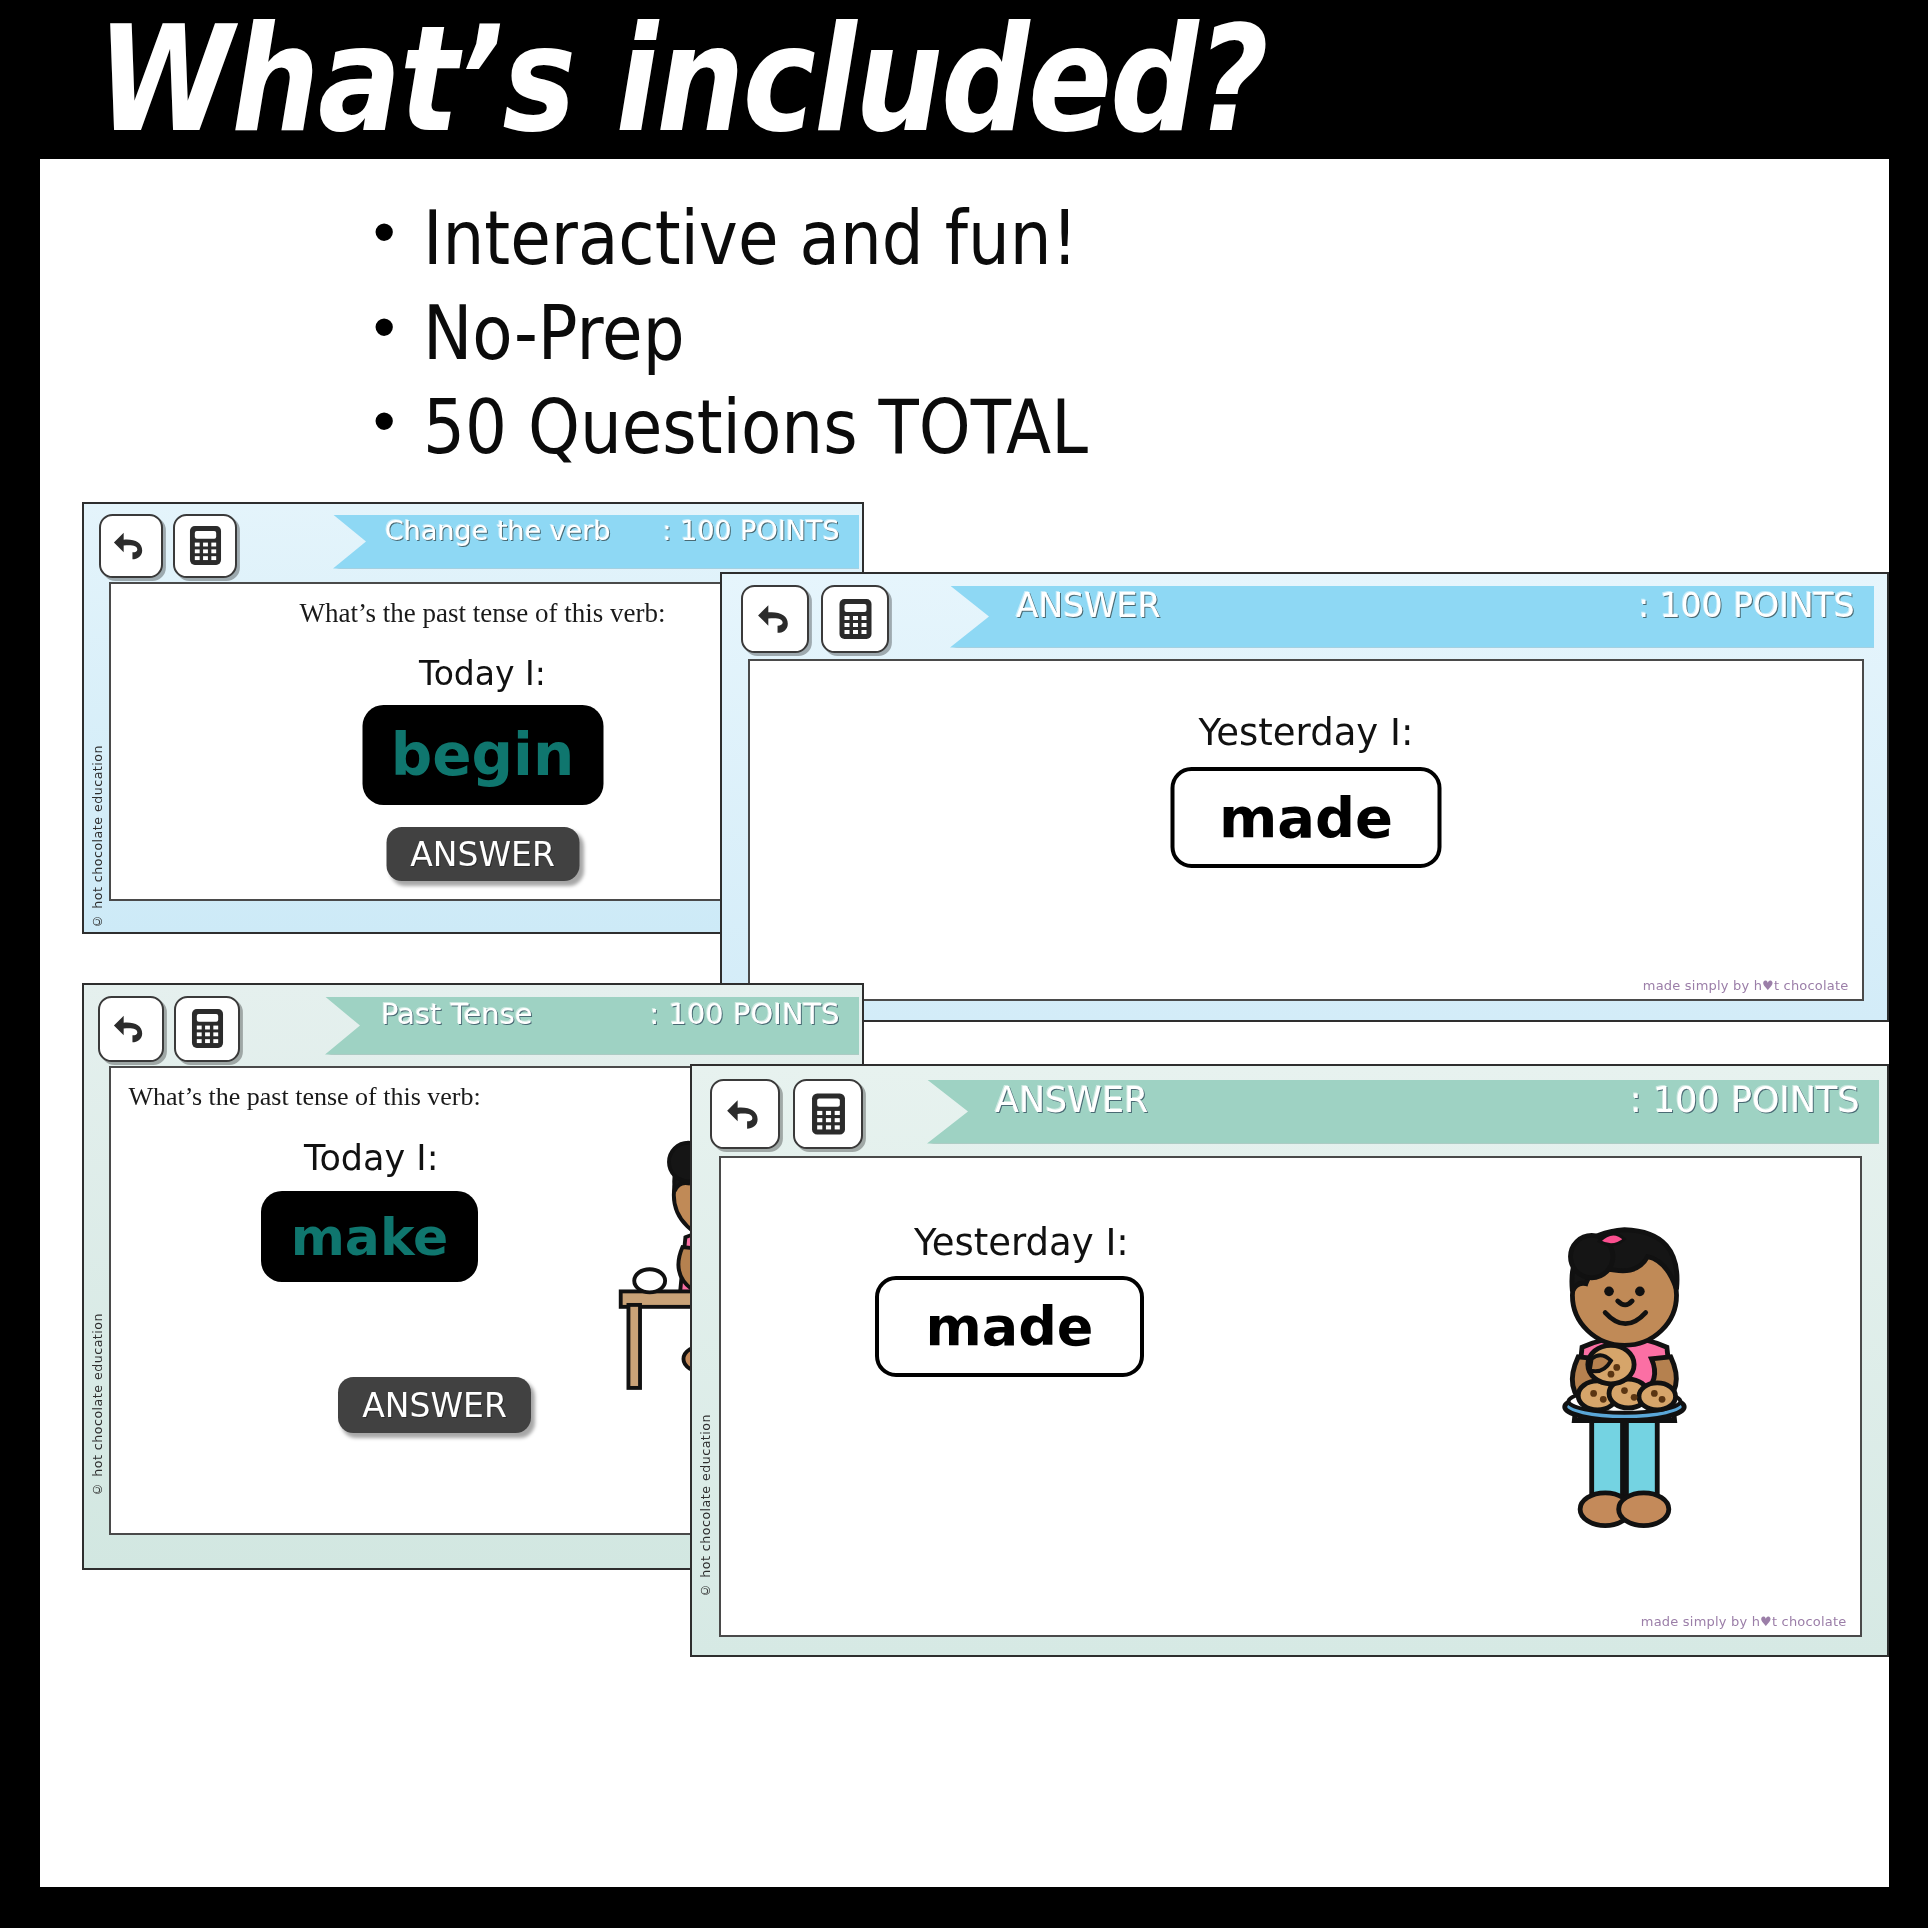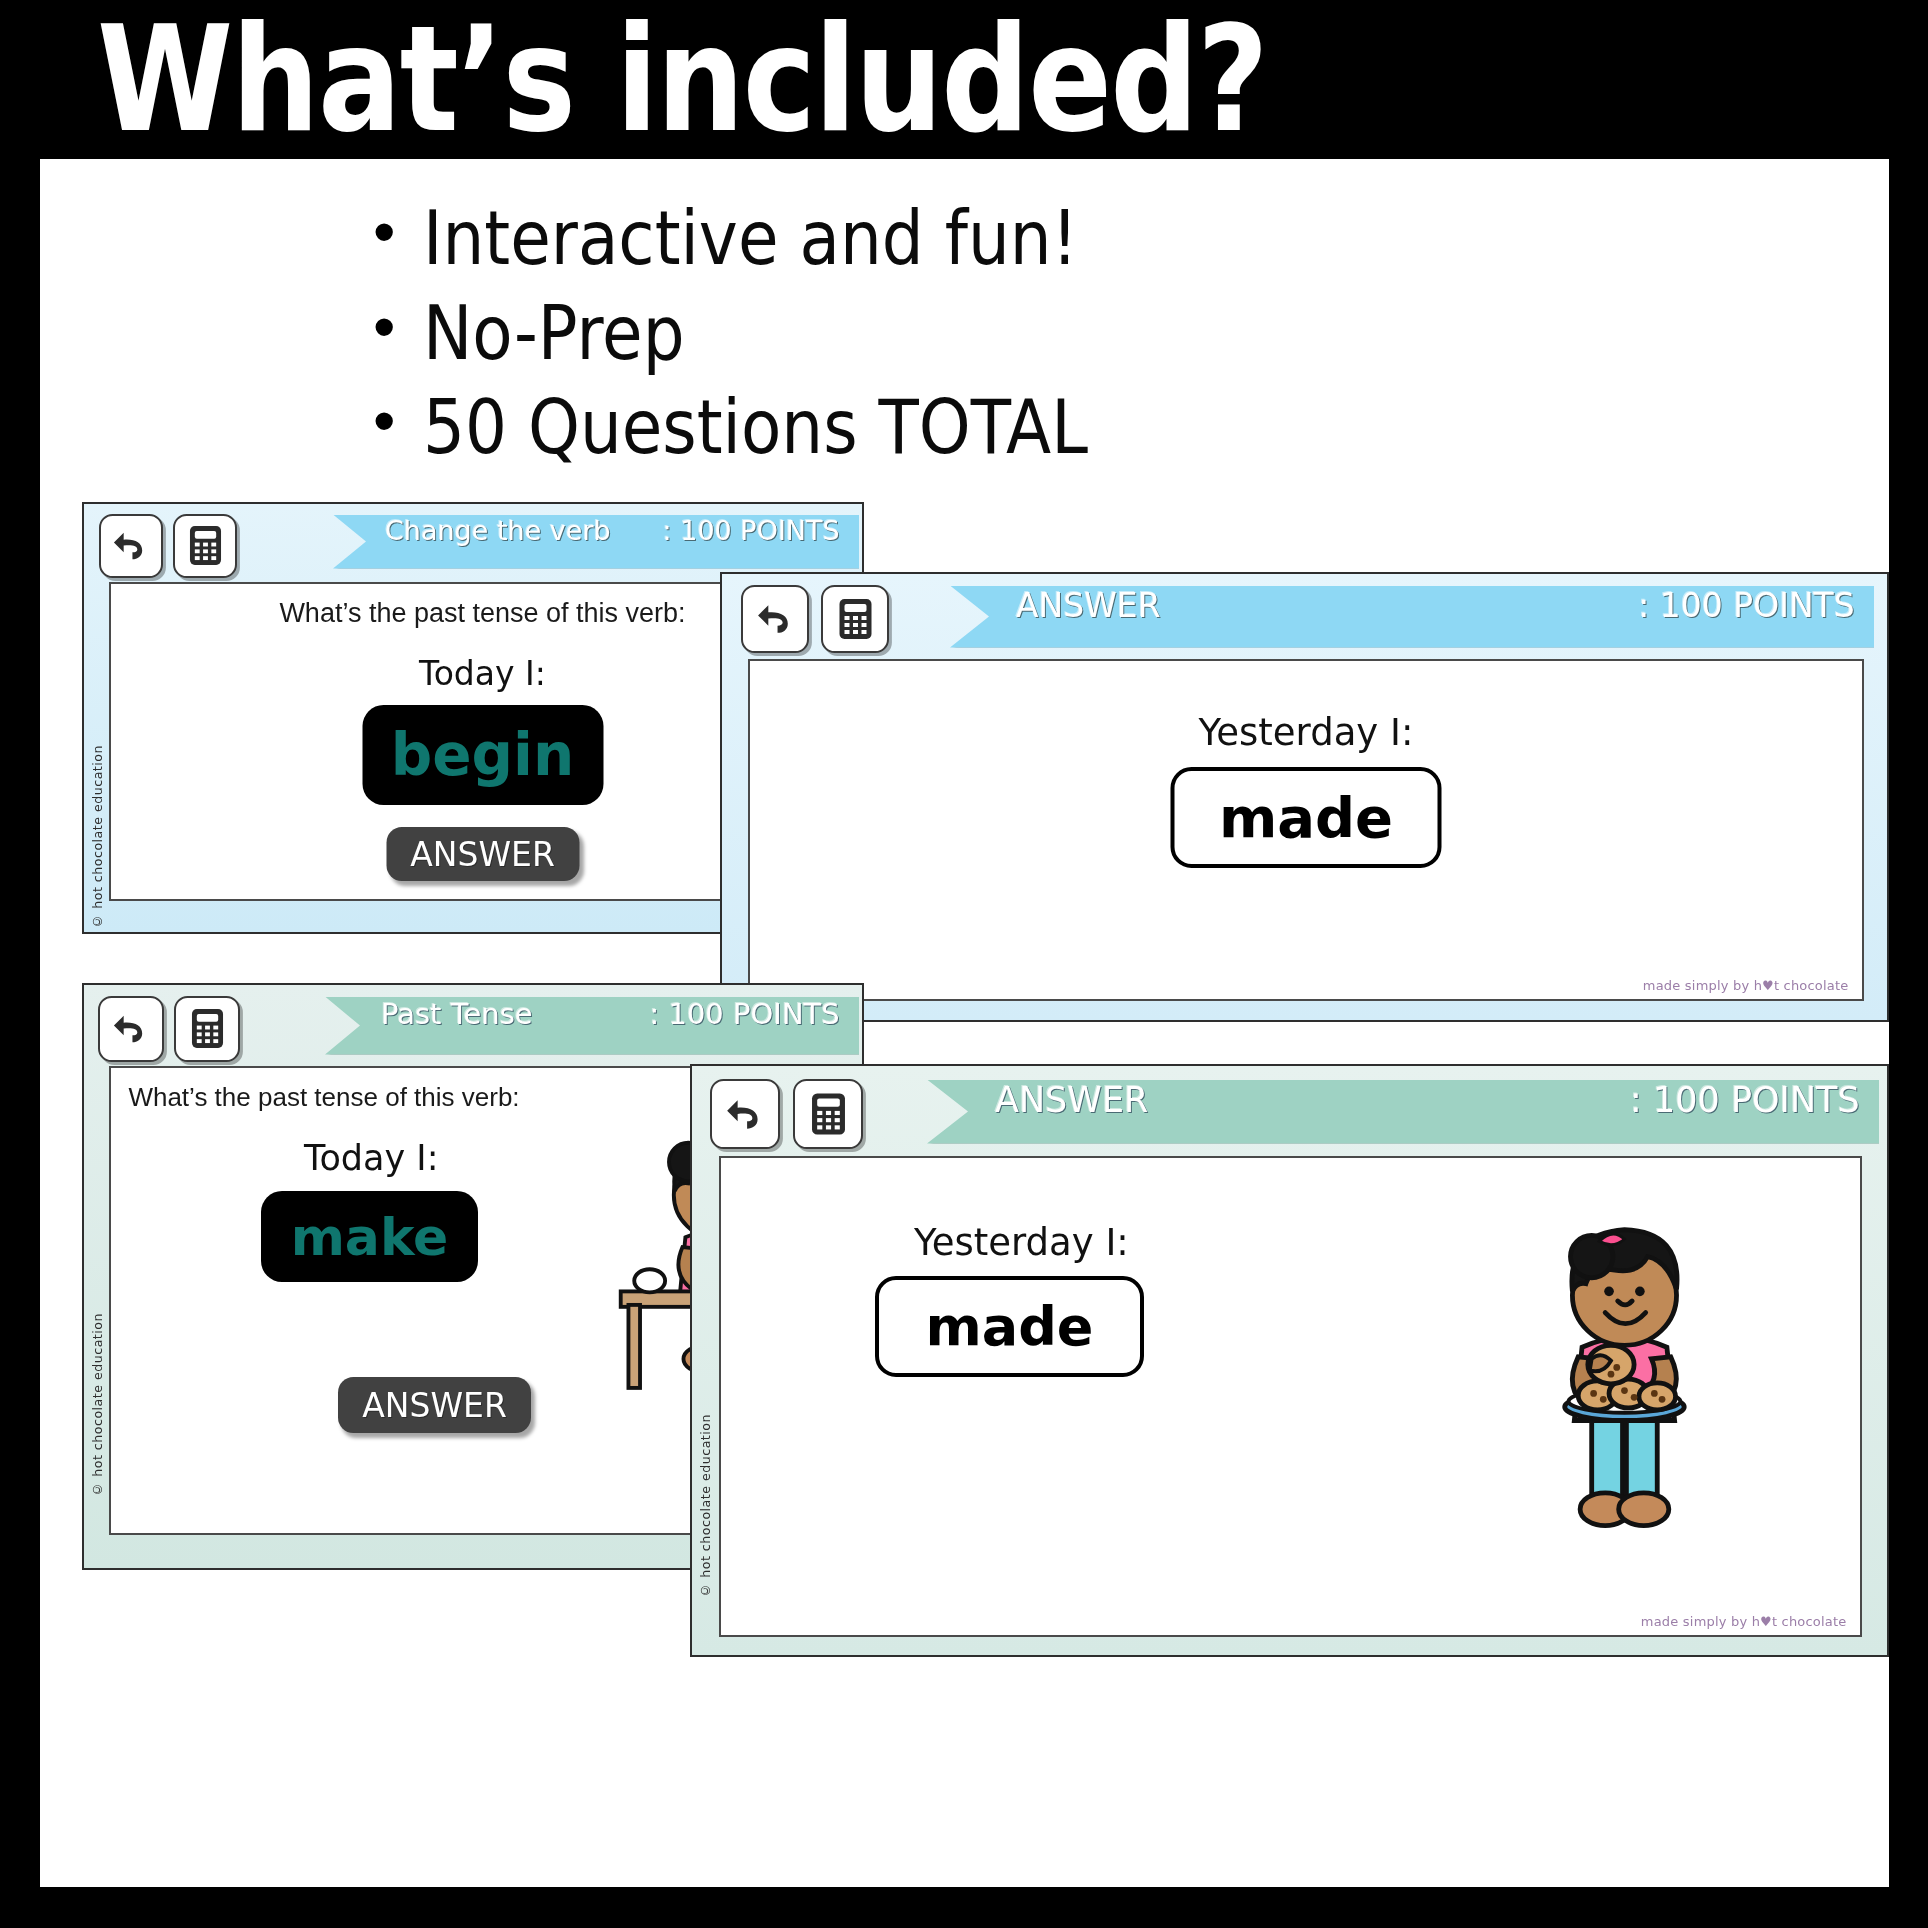--- a/index.html
+++ b/index.html
@@ -1,20 +1,20 @@
 <!DOCTYPE html>
 <html><head>
 <meta charset="utf-8">
 <style>
   html,body{margin:0;padding:0;background:#000;}
   body{width:1928px;height:1928px;position:relative;overflow:hidden;
        font-family:"Liberation Sans",sans-serif;}
 
   
-  #title-band{position:absolute;left:0;top:0;width:1928px;height:159px;background:#000;}
+  #title-band{position:absolute;left:0;top:0;width:1928px;height:159px;background:#000;font-style:italic;}
   #page-title{position:absolute;left:97px;top:5.8px;color:#fff;
       font-family:"DejaVu Sans",sans-serif;font-weight:700;font-size:147px;
       letter-spacing:-1.9px;line-height:1;transform:scaleX(.84);transform-origin:left top;
       white-space:nowrap;}
 
   
   #slide{position:absolute;left:40px;top:159px;width:1849px;height:1728px;background:#fff;}
 
   
   #bullets{position:absolute;left:333px;top:43px;width:1352px;}
@@ -42,21 +42,21 @@
           text-shadow:1px 1px 0 #4a6a74,-1px -1px 0 rgba(255,255,255,.5);white-space:nowrap;}
 
   
   .watermark{position:absolute;writing-mode:vertical-rl;transform:rotate(180deg);
              font-family:"DejaVu Sans",sans-serif;font-size:12.6px;color:#2e2e2e;letter-spacing:0.5px;
              white-space:nowrap;}
   .credit{position:absolute;font-family:"DejaVu Sans",sans-serif;font-size:13px;color:#9b7ea8;
           white-space:nowrap;letter-spacing:0.2px;}
 
   
-  .prompt{position:absolute;font-family:Liberation Sans, sans-serif;color:#1a1a1a;white-space:nowrap;}
+  .prompt{position:absolute;font-family:Liberation Serif, serif;color:#1a1a1a;white-space:nowrap;}
   .todayline{position:absolute;font-family:"DejaVu Sans",sans-serif;color:#111;white-space:nowrap;}
   .verbchip{position:absolute;background:#000;border-radius:21px;display:flex;align-items:center;
             justify-content:center;color:#0f766e;font-family:"DejaVu Sans",sans-serif;font-weight:700;}
   .answerchip{position:absolute;background:#fff;border:4.8px solid #000;border-radius:21px;
             display:flex;align-items:center;justify-content:center;color:#000;
             font-family:"DejaVu Sans",sans-serif;font-weight:700;}
   .answerbtn{position:absolute;background:#414141;border-radius:15.4px;display:flex;align-items:center;
             justify-content:center;color:#fff;font-family:"DejaVu Sans",sans-serif;
             box-shadow:3.9px 4.8px 3.9px rgba(0,0,0,.35);text-shadow:1px 1px 0 #2c2c2c;}
 

